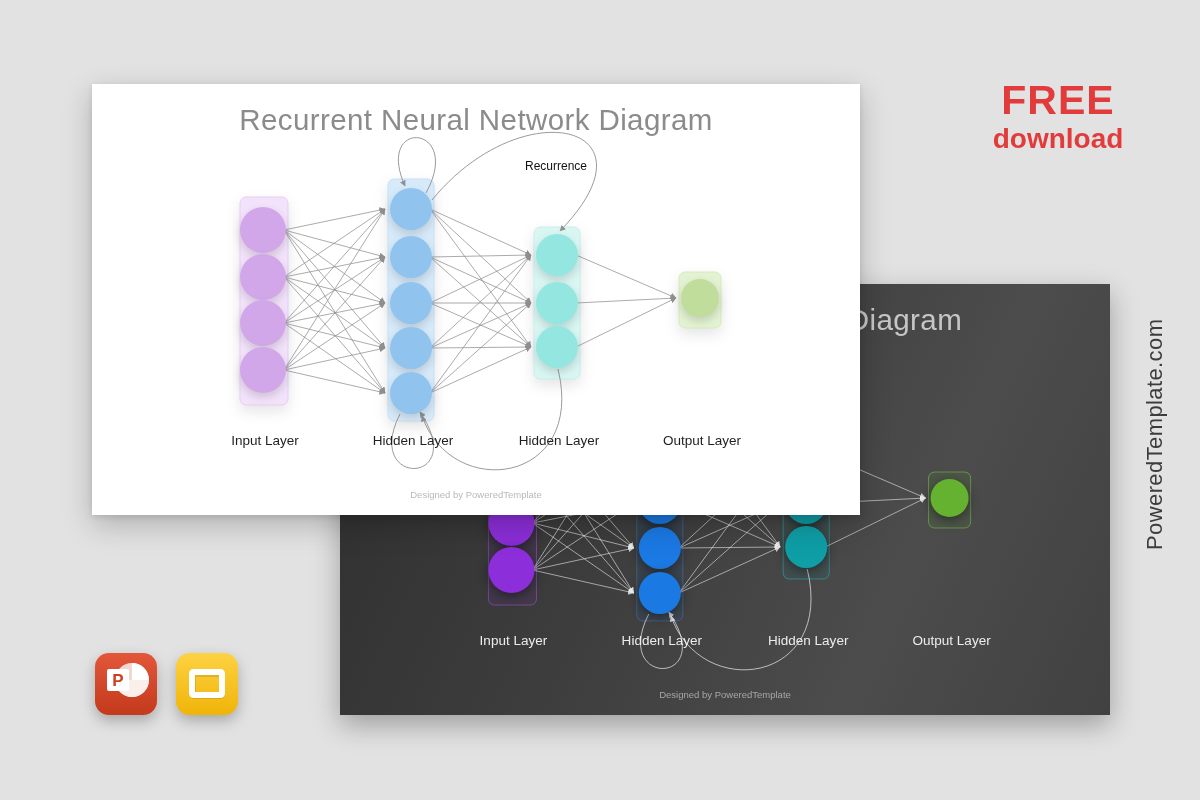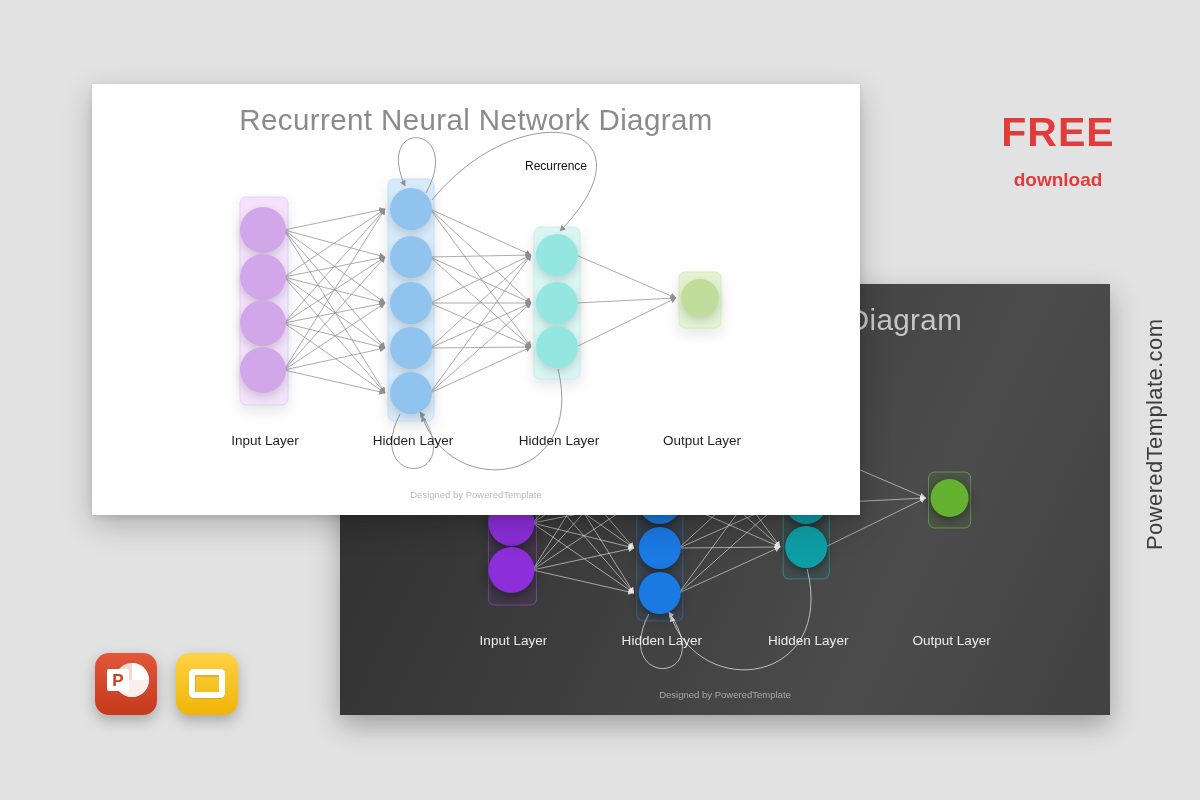--- a/index.html
+++ b/index.html
@@ -12,22 +12,22 @@
     box-shadow:0 10px 26px rgba(0,0,0,0.30);
   }
   .slide-light{
     left:92px;top:84px;width:768px;height:431px;
     background:#ffffff;
     box-shadow:0 10px 28px rgba(0,0,0,0.22), 0 2px 6px rgba(0,0,0,0.10);
   }
   .slide svg{display:block;width:100%;height:100%;}
 
   .promo{position:absolute;left:988px;top:80px;width:140px;text-align:center;cursor:pointer;}
-  .promo-free{font-size:41px;font-weight:800;letter-spacing:1px;line-height:1.0;margin-top:32px;}
-  .promo-dl{font-size:19px;font-weight:700;line-height:1.1;margin-top:17px;}
+  .promo-free{font-size:41px;font-weight:800;letter-spacing:1px;line-height:1.0;}
+  .promo-dl{font-size:28px;font-weight:700;line-height:1.1;margin-top:3px;}
 
   .brand-vertical{
     position:absolute;right:32px;top:278px;height:272px;
     writing-mode:vertical-rl;transform:rotate(180deg);
     font-size:22px;color:#3c3c3c;letter-spacing:0.4px;
     display:flex;align-items:center;
   }
 
   .app-icons{position:absolute;left:94px;top:651px;display:flex;gap:17px;}
   .app-icon{width:64px;height:66px;cursor:pointer;}

